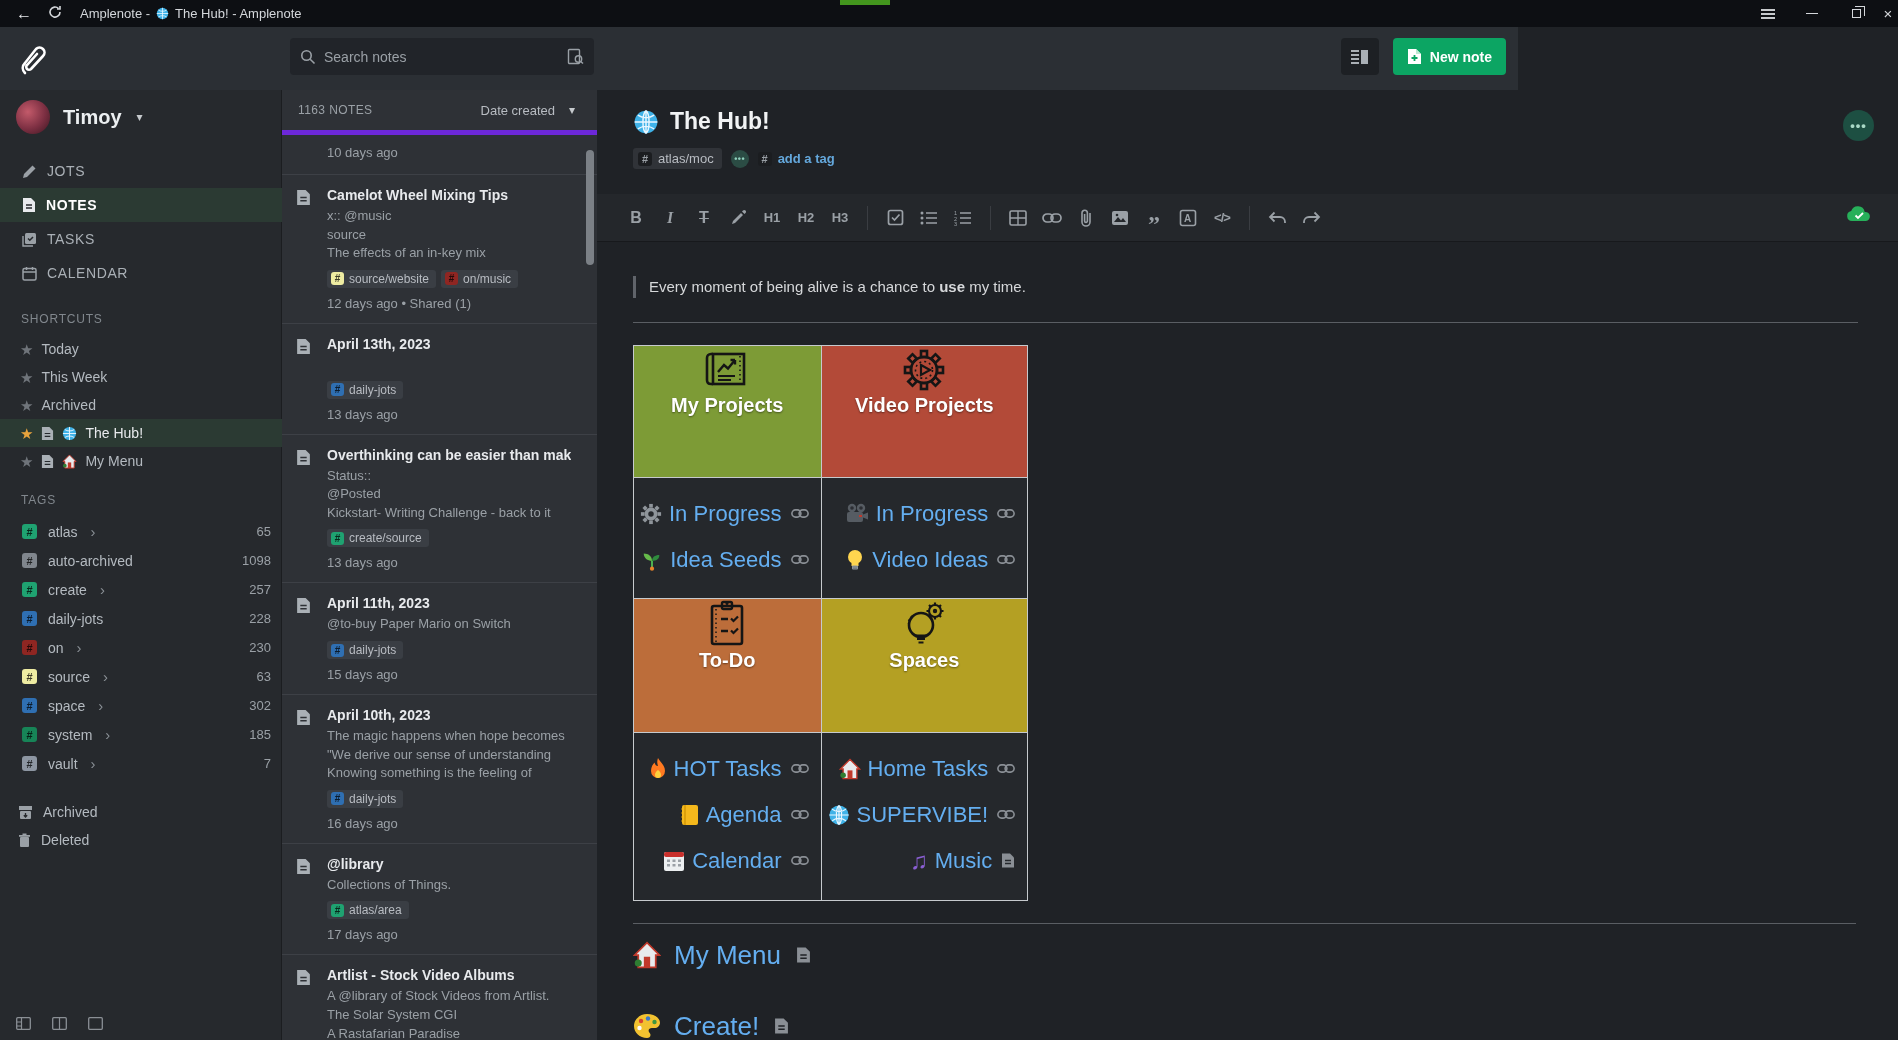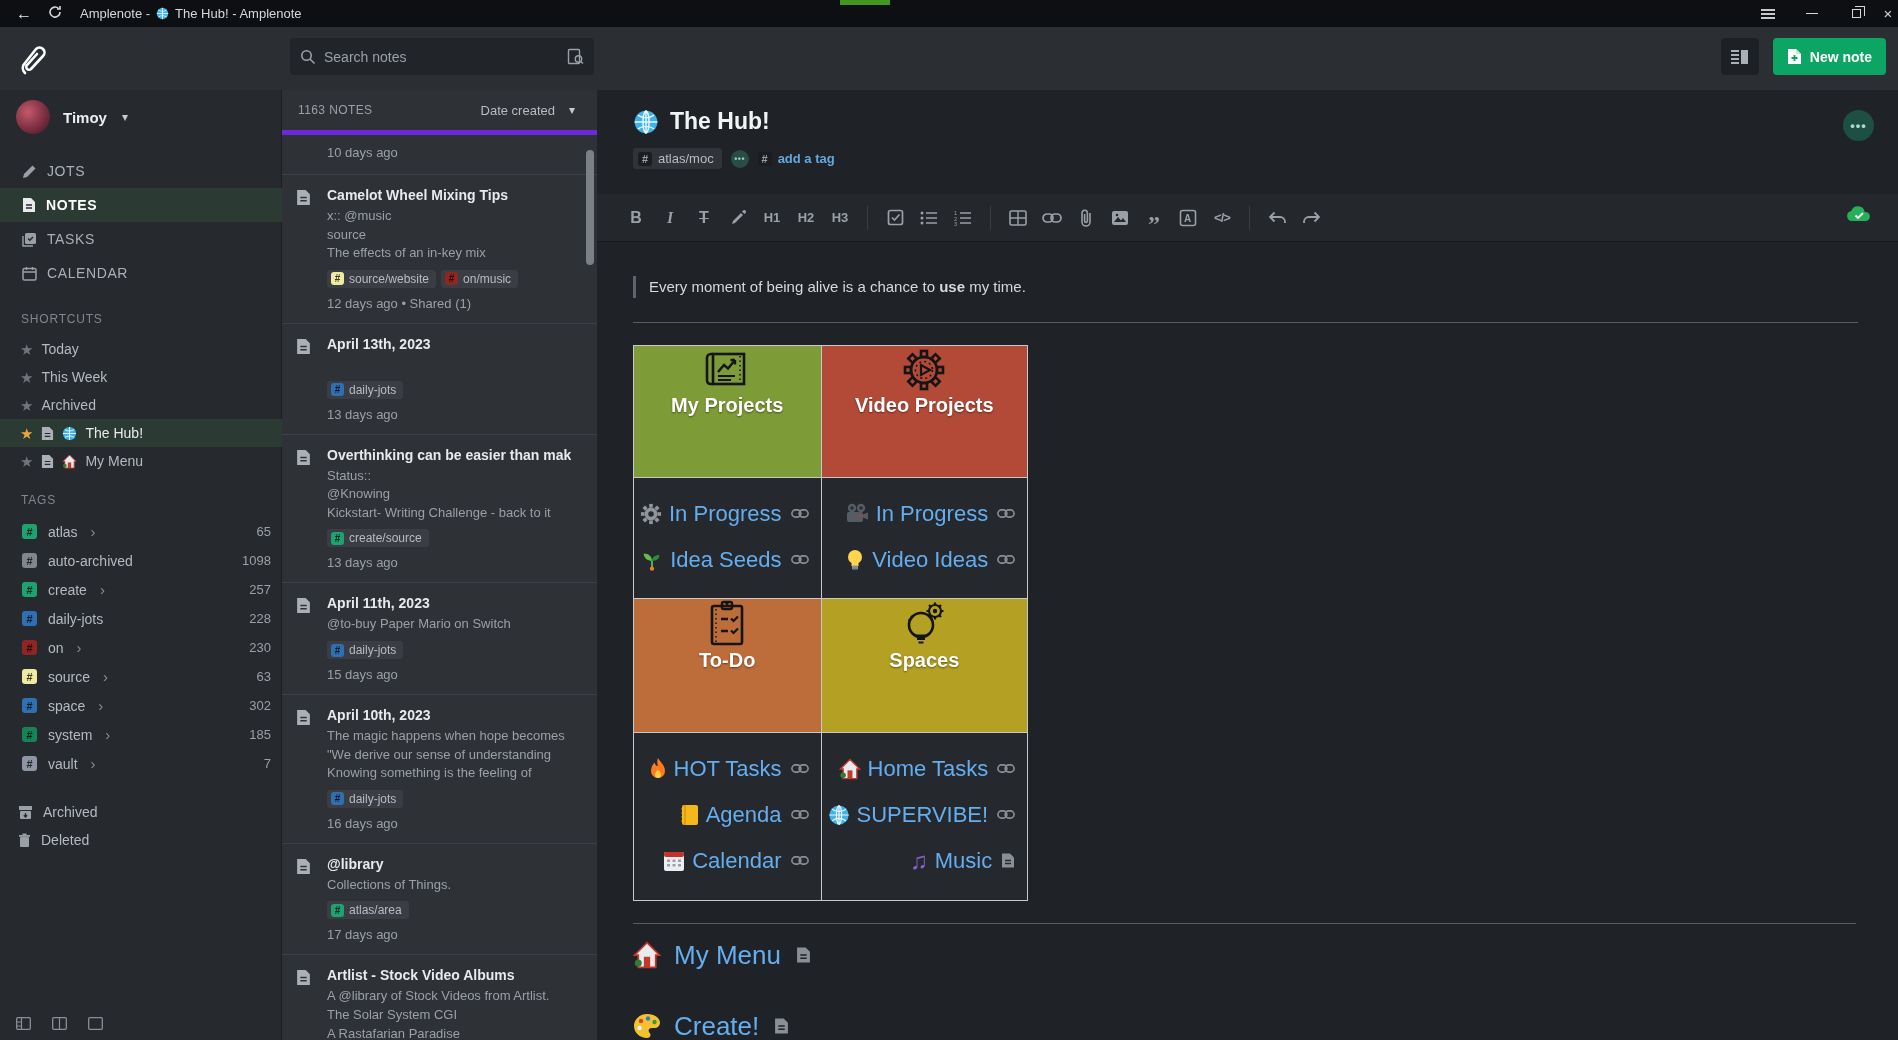--- a/index.html
+++ b/index.html
@@ -15,42 +15,42 @@
   .tb-strip { position:absolute; left:840px; top:0; width:50px; height:5px; background:#43961e; }
   .tb-controls { position:absolute; right:0; top:0; height:27px; display:flex; align-items:center; gap:0; }
   .tb-btn { width:44px; height:27px; display:flex; align-items:center; justify-content:center; color:#d4d7db; }
   .menu-lines { width:14px; height:2px; background:#c7cacd; box-shadow:0 4px 0 #c7cacd, 0 8px 0 #c7cacd; margin-top:-8px; }
   .min-line { width:12px; height:1.5px; background:#d4d7db; }
   .restore-sq { width:9px; height:9px; border:1.2px solid #d4d7db; position:relative; }
   .restore-sq::before { content:""; position:absolute; left:2px; top:-4px; width:9px; height:9px; border:1.2px solid #d4d7db; border-left:none; border-bottom:none; }
   .tb-close { width:20px; font-size:15px; }
 
   
-  .appheader { position:absolute; left:0; top:27px; width:1898px; height:63px; background:#2b2f34; }
+  .appheader { position:absolute; left:0; top:27px; width:1518px; height:63px; background:#2b2f34; }
   .logo { position:absolute; left:20px; top:12px; }
   .searchbox { position:absolute; left:290px; top:11px; width:304px; height:37px; background:#212429;
     border-radius:4px; display:flex; align-items:center; padding:0 10px; gap:8px; }
   .searchbox input { background:transparent; border:none; outline:none; color:#c6cacd; font-size:14px; flex:1;
     font-family:"Liberation Sans","DejaVu Sans",sans-serif; }
   .searchbox input::placeholder { color:#9aa0a6; }
   .hdr-right { position:absolute; right:12px; top:11px; display:flex; gap:14px;justify-content:flex-end; }
   .layout-btn { width:38px; height:37px; background:#1d2024; border-radius:4px; display:flex; align-items:center; justify-content:center; }
   .newnote-btn { height:37px; background:#0ca563; border-radius:4px; color:#fff; font-weight:bold; font-size:14px;
     display:flex; align-items:center; gap:8px; padding:0 14px; }
 
   
   .sidebar { position:absolute; left:0; top:90px; width:282px; height:950px; background:#26292d; border-right:1px solid #1b1d20; }
   .notespanel { position:absolute; left:282px; top:90px; width:315px; height:950px; background:#2e3136; }
   .mainpanel { position:absolute; left:597px; top:90px; width:1301px; height:950px; background:#1f2226; }
 
   
   .userrow { position:absolute; left:16px; top:10px; display:flex; align-items:center; gap:13px; }
   .avatar { width:34px; height:34px; border-radius:50%;
     background:radial-gradient(circle at 35% 35%, #c35a6a, #7c2f42 55%, #3a1620); }
-  .username { color:#eceff1; font-size:15px; font-weight:bold; }
+  .username { color:#eceff1; font-size:20px; font-weight:bold; }
   .chev-down { color:#c6cacd; font-size:12px; margin-left:2px; }
   .navlist { position:absolute; left:0; top:64px; width:282px; }
   .navitem { height:34px; display:flex; align-items:center; padding-left:22px; gap:10px;
     color:#aab0b6; font-size:14px; letter-spacing:.6px; }
   .navitem.sel { background:#2b3a33; color:#fff; font-weight:bold; }
   .seclabel { position:absolute; left:21px; color:#81878d; font-size:12px; letter-spacing:.8px; }
   .shortlist { position:absolute; left:0; top:245px; width:282px; }
   .shortitem { height:28px; display:flex; align-items:center; padding-left:20px; gap:8px; color:#b4bac0; font-size:14px; }
   .shortitem.sel { background:#2b3a33; color:#e8eaed; }
   .star { font-size:15px; color:#6f747a; line-height:1; }
@@ -435,21 +435,21 @@
     <div class="ni-time">13 days ago</div>
   </div>
 
   <div class="note-item">
     <span class="ni-icon"><svg width="15" height="17" viewBox="0 0 14 16">
           <path d="M1 1h8l4 4v10H1z" fill="#aab0b6"></path>
           <path d="M4 8h6M4 11h6" stroke="#2e3136" stroke-width="1.3"></path>
         </svg></span>
     <div class="ni-title">Overthinking can be easier than makin…</div>
     <div class="ni-line">Status::</div>
-    <div class="ni-line">@Knowing</div>
+    <div class="ni-line">@Posted</div>
     <div class="ni-line">Kickstart- Writing Challenge  - back to it</div>
     <div class="ni-chips">
       <span class="chip">
           <span class="hashbadge" style="background-color: rgb(31, 162, 113);">#</span>
           <span>create/source</span>
         </span>
     </div>
     <div class="ni-time">13 days ago</div>
   </div>
 

